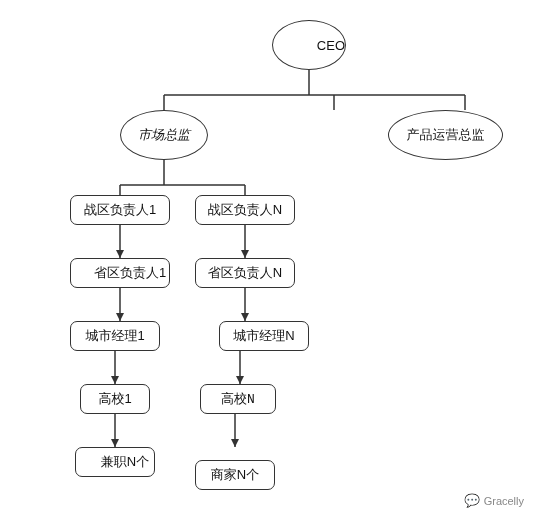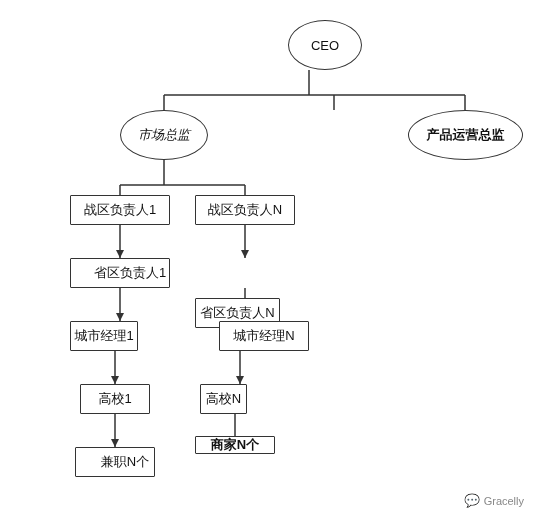--- a/index.html
+++ b/index.html
@@ -33,21 +33,21 @@
       background: #fff;
       border: 1.5px solid #333;
       font-size: 13px;
       color: #111;
       white-space: nowrap;
     }
     .node-ellipse {
       border-radius: 50%;
     }
     .node-rect {
-      border-radius: 1px;
+      border-radius: 7px;
     }
     .watermark {
       position: absolute;
       bottom: 10px;
       right: 16px;
       font-size: 11px;
       color: #888;
       display: flex;
       align-items: center;
       gap: 3px;
@@ -94,63 +94,63 @@
     <line x1="240" y1="351" x2="240" y2="384" stroke="#333" stroke-width="1.5"></line>
     <polygon points="240,384 236,376 244,376" fill="#333"></polygon>
 
     <line x1="115" y1="414" x2="115" y2="447" stroke="#333" stroke-width="1.5"></line>
     <polygon points="115,447 111,439 119,439" fill="#333"></polygon>
 
     <line x1="235" y1="414" x2="235" y2="447" stroke="#333" stroke-width="1.5"></line>
     <polygon points="235,447 231,439 239,439" fill="#333"></polygon>
   </svg>
 
-  <div class="node node-ellipse" style="left:288px; top:20px; width:74px; height:50px;">
+  <div class="node node-ellipse" style="left:272px; top:20px; width:74px; height:50px;justify-content:flex-end;">
     <span>CEO</span>
   </div>
 
   <div class="node node-ellipse" style="left:120px; top:110px; width:88px; height:50px;font-style:italic;">
     <span>市场总监</span>
   </div>
-  <div class="node node-ellipse" style="left:408px; top:110px; width:115px; height:50px;font-weight:bold;">
+  <div class="node node-ellipse" style="left:388px; top:110px; width:115px; height:50px;">
     <span>产品运营总监</span>
   </div>
 
   <div class="node node-rect" style="left:70px; top:195px; width:100px; height:30px;">
     <span>战区负责人1</span>
   </div>
   <div class="node node-rect" style="left:195px; top:195px; width:100px; height:30px;">
     <span>战区负责人N</span>
   </div>
 
   <div class="node node-rect" style="left:70px; top:258px; width:100px; height:30px;padding-left:20px;">
     <span>省区负责人1</span>
   </div>
-  <div class="node node-rect" style="left:195px; top:258px; width:85px; height:30px;margin-top:40px;">
+  <div class="node node-rect" style="left:195px; top:258px; width:100px; height:30px;">
     <span>省区负责人N</span>
   </div>
 
-  <div class="node node-rect" style="left:70px; top:321px; width:68px; height:30px;align-items:center;">
+  <div class="node node-rect" style="left:70px; top:321px; width:90px; height:30px;align-items:center;">
     <span>城市经理1</span>
   </div>
   <div class="node node-rect" style="left:195px; top:321px; width:90px; height:30px;margin-left:24px;">
     <span>城市经理N</span>
   </div>
 
   <div class="node node-rect" style="left:80px; top:384px; width:70px; height:30px;justify-content:center;">
     <span>高校1</span>
   </div>
-  <div class="node node-rect" style="left:200px; top:384px; width:47px; height:30px;">
+  <div class="node node-rect" style="left:200px; top:384px; width:76px; height:30px;font-family:Liberation Mono, monospace;">
     <span>高校N</span>
   </div>
 
   <div class="node node-rect" style="left:75px; top:447px; width:80px; height:30px;padding-left:20px;">
     <span>兼职N个</span>
   </div>
-  <div class="node node-rect" style="left:195px; top:436px; width:80px; height:18px;font-weight:bold;">
+  <div class="node node-rect" style="left:195px; top:460px; width:80px; height:30px;">
     <span>商家N个</span>
   </div>
 
   <div class="watermark">
     <span class="wechat-icon">💬</span>
     <span>Gracelly</span>
   </div>
 </div>
 
 </body></html>

